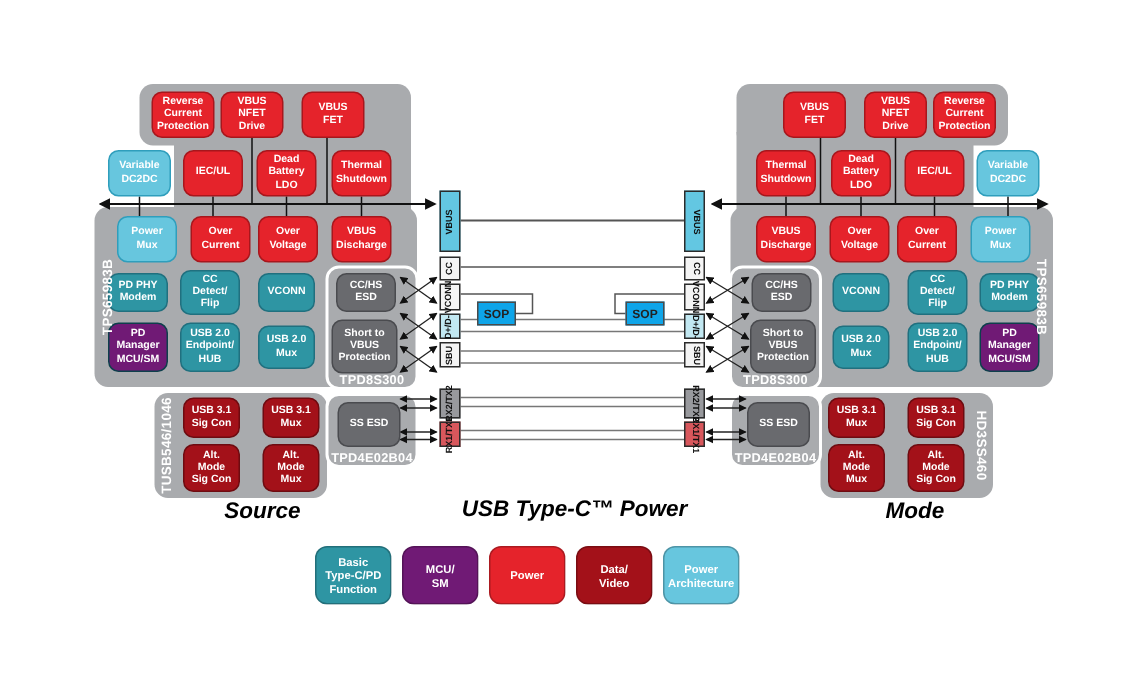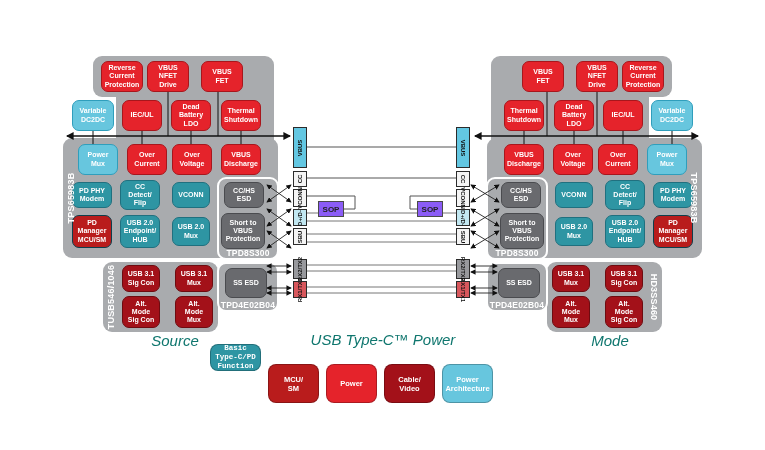--- a/index.html
+++ b/index.html
@@ -9,39 +9,39 @@
   #wires{position:absolute;left:0;top:0;z-index:2;pointer-events:none;}
   .container{background:#A9ABAE;border-radius:9px;}
   .container.sq{border-radius:0;}
   .white-edge{background:#A9ABAE;border-radius:9px;border:2px solid #fff;}
   .blk{border-radius:7px;display:flex;align-items:center;justify-content:center;text-align:center;
        color:#fff;font-weight:bold;font-size:7px;line-height:1.15;white-space:pre-line;
        border:1px solid rgba(0,0,0,.28);}
   .cat-power{background:#E5232B;border-color:#A8161C;}
   .cat-data{background:#A31119;border-color:#6E0B10;}
   .cat-basic{background:#2E95A3;border-color:#20707F;}
-  .cat-mcu{background:#b91c1c;border-color:#0E3F4C;}
+  .cat-mcu{background:#701a75;border-color:#0E3F4C;}
   .cat-arch{background:#67C6DE;border-color:#2F9EBC;}
   .cat-prot{background:#696A6E;border-color:#4A4B4F;}
   .legend-blk{border-radius:8px;display:flex;align-items:center;justify-content:center;text-align:center;
        color:#fff;font-weight:bold;font-size:7.5px;line-height:1.2;white-space:pre-line;border:1px solid rgba(0,0,0,.25);}
   .seg{border:1px solid #2B2B2B;background:#F4F4F4;display:flex;align-items:center;justify-content:center;overflow:hidden;}
   .seg-vbus{background:#63C7E2;}
   .seg-dp{background:#C2E8F2;}
   .seg-rx2{background:#98999D;}
   .seg-rx1{background:#D8575C;}
   .rot-l{transform:rotate(-90deg);white-space:nowrap;font-size:6px;font-weight:bold;color:#111;}
   .rot-r{transform:rotate(90deg);white-space:nowrap;font-size:6px;font-weight:bold;color:#111;}
   .vchip{display:flex;align-items:center;justify-content:center;overflow:visible;}
   .rot-l-big{transform:rotate(-90deg);white-space:nowrap;font-size:9px;font-weight:bold;color:#fff;letter-spacing:.2px;}
   .rot-r-big{transform:rotate(90deg);white-space:nowrap;font-size:9px;font-weight:bold;color:#fff;letter-spacing:.2px;}
   .chip-h{color:#fff;font-weight:bold;font-size:8.5px;display:flex;align-items:center;justify-content:center;letter-spacing:.2px;text-align:center;}
-  .sopbox{background:#8b5cf6;border:1px solid #4A4A4A;font-size:8px;font-weight:bold;color:#222;
+  .sopbox{background:#0ea5e9;border:1px solid #4A4A4A;font-size:8px;font-weight:bold;color:#222;
        display:flex;align-items:center;justify-content:center;}
-  .caption{font-weight:normal;font-style:italic;font-size:15px;color:#0f766e;display:flex;align-items:center;justify-content:center;}
+  .caption{font-weight:bold;font-style:italic;font-size:15px;color:#000000;display:flex;align-items:center;justify-content:center;}
 </style>
 </head>
 <body>
 
 <div id="stage">
   <svg id="wires" width="765" height="450">
     <defs>
       <marker id="ah" viewBox="0 0 10 10" refX="8.5" refY="5" markerWidth="6" markerHeight="6" orient="auto-start-reverse">
         <path d="M0,0 L10,5 L0,10 z" fill="#111"></path>
       </marker>
@@ -269,23 +269,23 @@
       <span class="rot-l">RX1/TX1</span>
     </div>
     <div class="abs seg seg-rx1 z3 vchip" style="left: 456px; top: 281px; width: 14px; height: 17px;">
       <span class="rot-r">RX1/TX1</span>
     </div>
     <div class="abs sopbox z3" style="left: 318px; top: 201px; width: 26px; height: 16px;">SOP</div>
     <div class="abs sopbox z3" style="left: 417px; top: 201px; width: 26px; height: 16px;">SOP</div>
     <div class="abs caption z3" style="left: 293px; top: 330px; width: 180px; height: 18px;">USB Type-C™ Power</div>
     <div class="abs caption z3" style="left: 130px; top: 332px; width: 90px; height: 17px;">Source</div>
     <div class="abs caption z3" style="left: 565px; top: 332px; width: 90px; height: 17px;">Mode</div>
-    <div class="abs legend-blk z3 cat-basic" style="left: 210px; top: 344px; width: 51px; height: 27px; font-family: Liberation Mono, monospace;">Basic
+    <div class="abs legend-blk z3 cat-basic" style="left: 210px; top: 364px; width: 51px; height: 39px;">Basic
 Type-C/PD
 Function</div>
     <div class="abs legend-blk z3 cat-mcu" style="left: 268px; top: 364px; width: 51px; height: 39px;">MCU/
 SM</div>
     <div class="abs legend-blk z3 cat-power" style="left: 326px; top: 364px; width: 51px; height: 39px;">Power</div>
-    <div class="abs legend-blk z3 cat-data" style="left: 384px; top: 364px; width: 51px; height: 39px;">Cable/
+    <div class="abs legend-blk z3 cat-data" style="left: 384px; top: 364px; width: 51px; height: 39px;">Data/
 Video</div>
     <div class="abs legend-blk z3 cat-arch" style="left: 442px; top: 364px; width: 51px; height: 39px;">Power
 Architecture</div>
   </div>
 
 </body></html>

